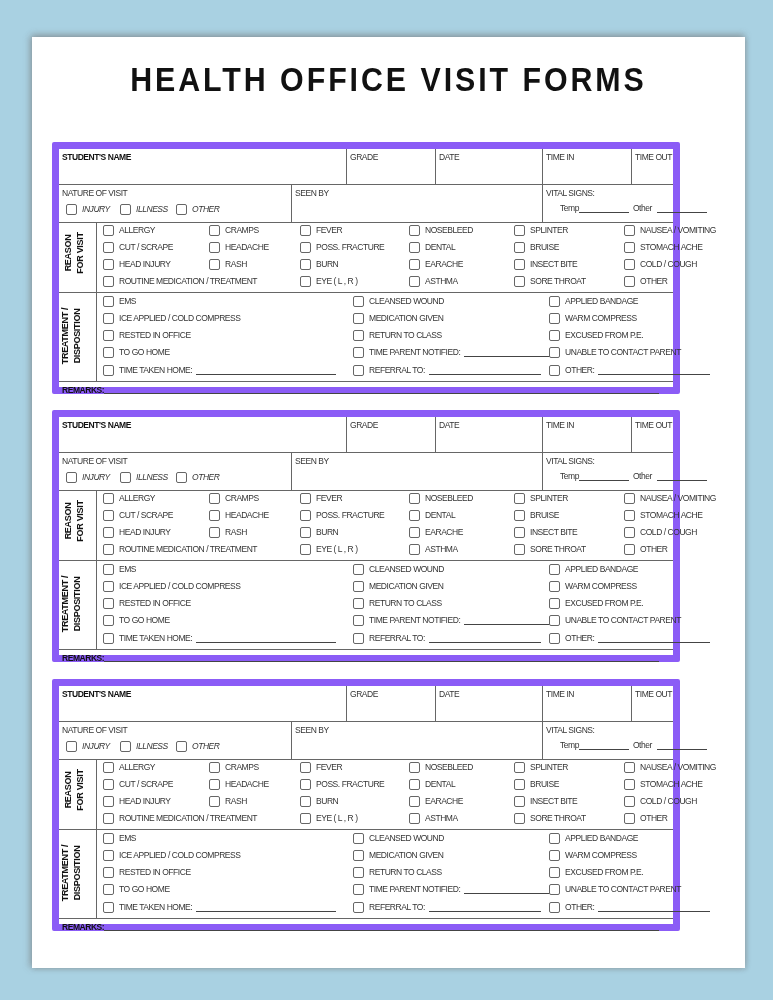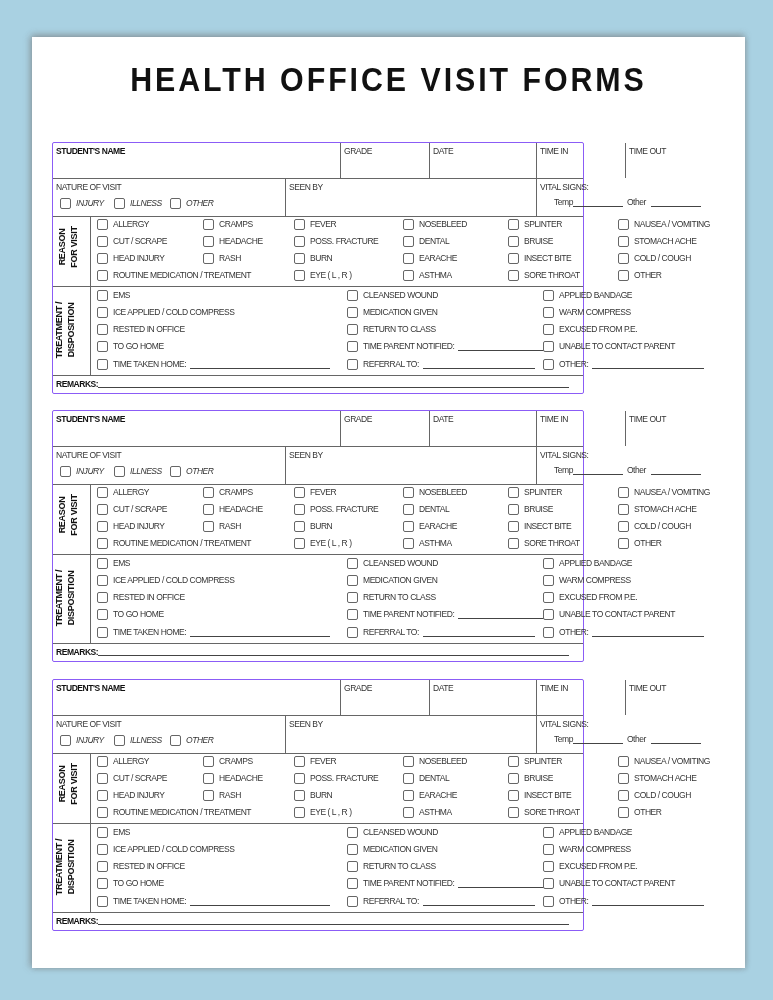--- a/index.html
+++ b/index.html
@@ -24,23 +24,23 @@
     font-family: "Liberation Sans", sans-serif;
     font-weight: bold;
     font-size: 33px;
     letter-spacing: 3.2px;
     color: #111;
     transform: scaleX(0.92);
   }
   .form {
     position: absolute;
     left: 20px;
-    width: 532px;
+    width: 628px;
     height: 252px;
-    border: 1px solid #8b5cf6;
+    border: 7px solid #8b5cf6;
     border-radius: 2px;
     font-size: 8.5px;
     letter-spacing: -0.45px;
     color: #333;
   }
   .row { position: absolute; left: 0; right: 0; border-bottom: 1px solid #666; }
   .cell { position: absolute; top: 0; bottom: 0; border-right: 1px solid #666; padding: 3px 3px; }
   .cell.last { border-right: none; }
   .lbl { display: block; white-space: nowrap; }
   .lbl.bold { font-weight: bold; color: #111; }

